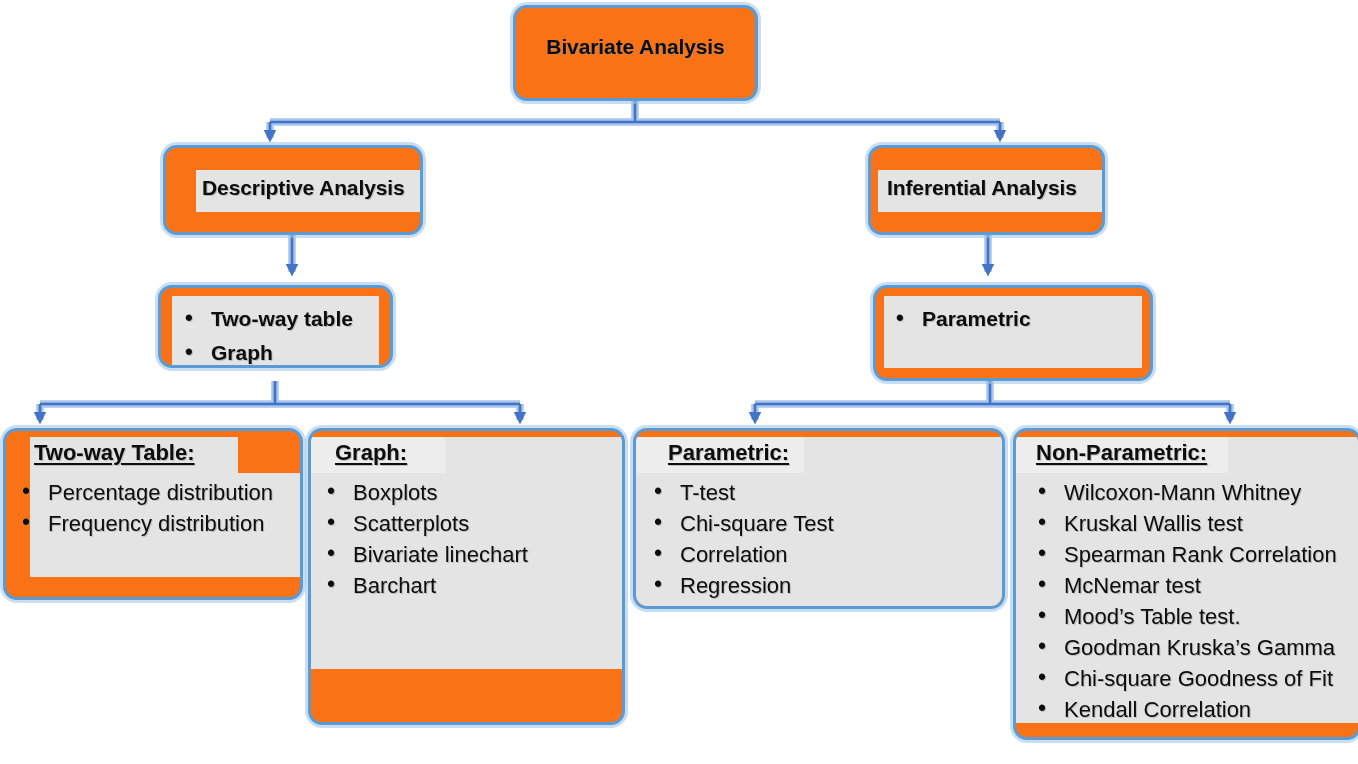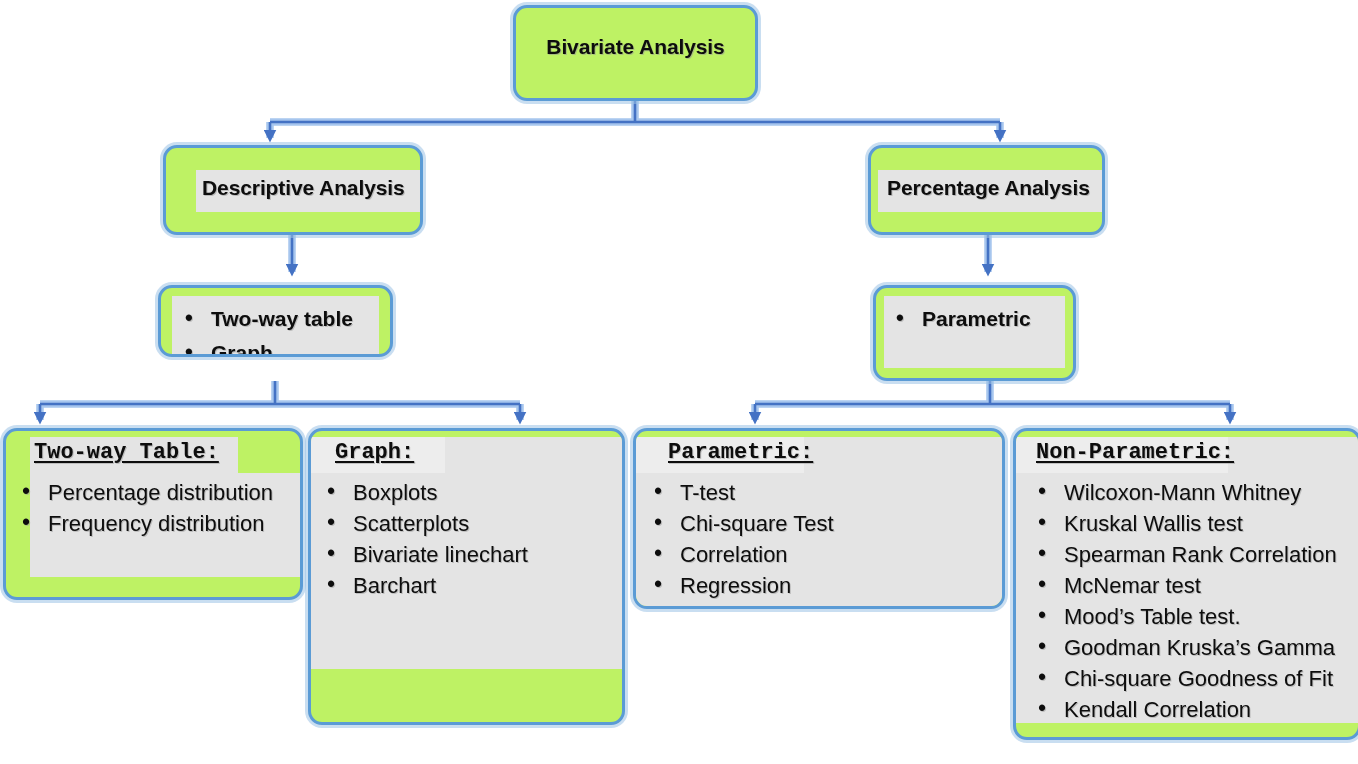--- a/index.html
+++ b/index.html
@@ -31,21 +31,21 @@
     height: 764px;
     z-index: 1;
     pointer-events: none;
   }
 
   
   .node {
     position: absolute;
     z-index: 2;
     box-sizing: border-box;
-    background: #bef264;
+    background: #f97316;
     border: 3px solid #5b9bd5;
     border-radius: 14px;
     box-shadow: 0 0 0 3px rgba(157,195,230,0.55);
     overflow: hidden;
   }
 
   
   .band {
     position: absolute;
     background: #e4e4e4;
@@ -100,34 +100,33 @@
   }
 
   
   .leafhead {
     font-weight: bold;
     font-size: 22px;
     text-decoration: underline;
     text-underline-offset: 3px;
     text-shadow: 1px 1px 0 rgba(150,150,150,0.5);
     white-space: nowrap;
-    font-family: Liberation Mono, monospace;
   }
   .lvl4 ul.bullets {
     font-weight: normal;
     font-size: 22px;
     line-height: 31px;
   }
 
   
   #n-root        { left: 513px;  top: 5px;   width: 245px; height: 96px; }
   #n-descriptive { left: 163px;  top: 145px; width: 260px; height: 90px; }
   #n-inferential { left: 868px;  top: 145px; width: 237px; height: 90px; }
-  #n-desc-items  { left: 158px;  top: 285px; width: 235px; height: 72px; }
-  #n-inf-items   { left: 873px;  top: 285px; width: 203px; height: 96px; }
+  #n-desc-items  { left: 158px;  top: 285px; width: 235px; height: 83px; }
+  #n-inf-items   { left: 873px;  top: 285px; width: 280px; height: 96px; }
   #n-twoway      { left: 3px;    top: 428px; width: 300px; height: 172px; }
   #n-graph       { left: 308px;  top: 428px; width: 317px; height: 297px; }
   #n-param       { left: 633px;  top: 428px; width: 372px; height: 181px; }
   #n-nonparam    { left: 1013px; top: 428px; width: 348px; height: 312px; }
 </style>
 </head>
 <body>
 
 <div id="canvas">
 
@@ -178,21 +177,21 @@
   <div class="node" id="n-descriptive">
     <div class="band" style="left:30px; top:22px; right:0; height:42px;"></div>
     <div class="inner">
       <div class="title" style="position:absolute; left:36px; top:28px;">Descriptive Analysis</div>
     </div>
   </div>
 
   <div class="node" id="n-inferential">
     <div class="band" style="left:7px; top:22px; right:0; height:42px;"></div>
     <div class="inner">
-      <div class="title" style="position:absolute; left:16px; top:28px;">Percentage Analysis</div>
+      <div class="title" style="position:absolute; left:16px; top:28px;">Inferential Analysis</div>
     </div>
   </div>
 
   <div class="node lvl3" id="n-desc-items">
     <div class="band" style="left:11px; top:8px; right:11px; height:72px;"></div>
     <div class="inner">
       <ul class="bullets" style="position:absolute; left:14px; top:14px; right:6px;">
         <li>Two-way table</li>
         <li>Graph</li>
       </ul>

